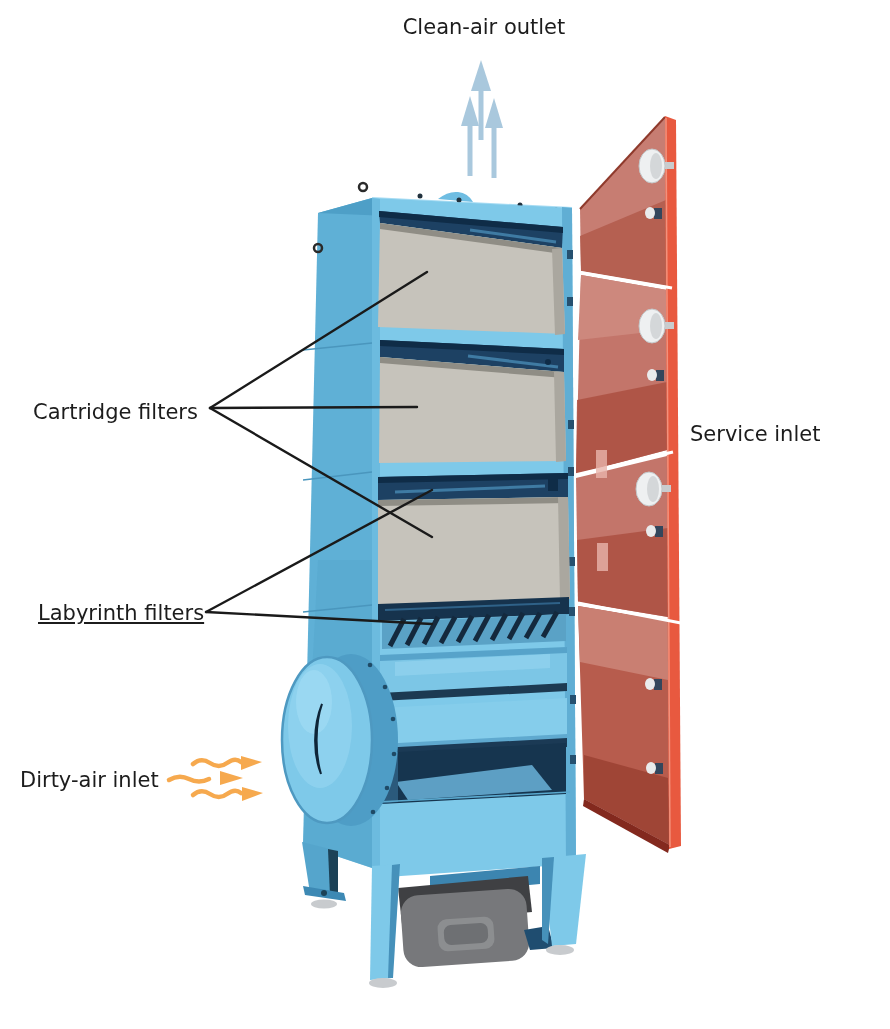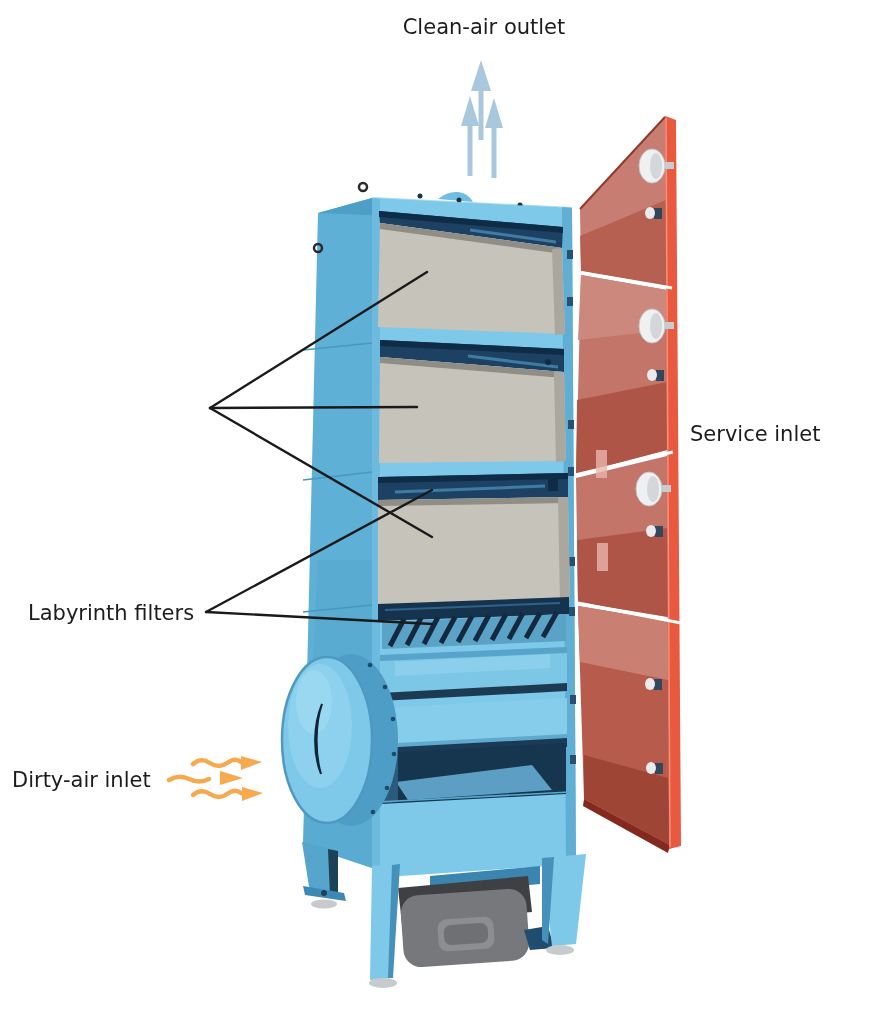--- a/index.html
+++ b/index.html
@@ -288,19 +288,20 @@
     </g>
     <g>
       <path d="M193,795 q8,-7 17,-1 t17,0 t14,-1"></path>
       <polygon points="242,787 242,801 263,793" fill="#f6a94e" stroke="none"></polygon>
     </g>
   </g>
 </svg>
 
   <div class="callout centered" style="left:484px;top:15px;">Clean-air outlet</div>
 
+  <div class="callout" style="left:33px;top:400px;">Cartridge filters</div>
 
   <div class="callout" style="left:690px;top:422px;">Service inlet</div>
 
-  <div class="callout" style="left:28px;top:601px;">Labyrinth filters</div>
-
-  <div class="callout" style="left:12px;top:768px;">Dirty-air inlet</div>
+  <div class="callout" style="left:38px;top:601px;text-decoration:underline;">Labyrinth filters</div>
+
+  <div class="callout" style="left:20px;top:768px;">Dirty-air inlet</div>
 </div>
 
 </body></html>

